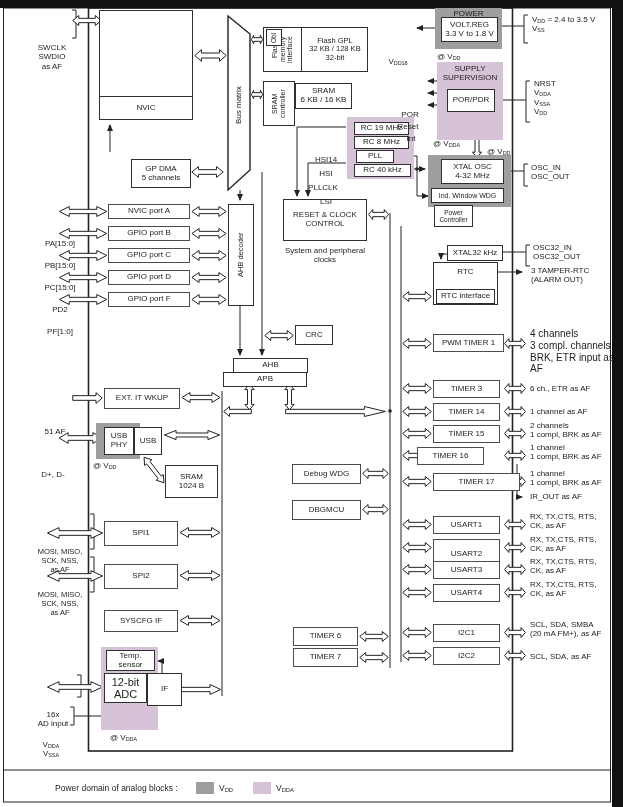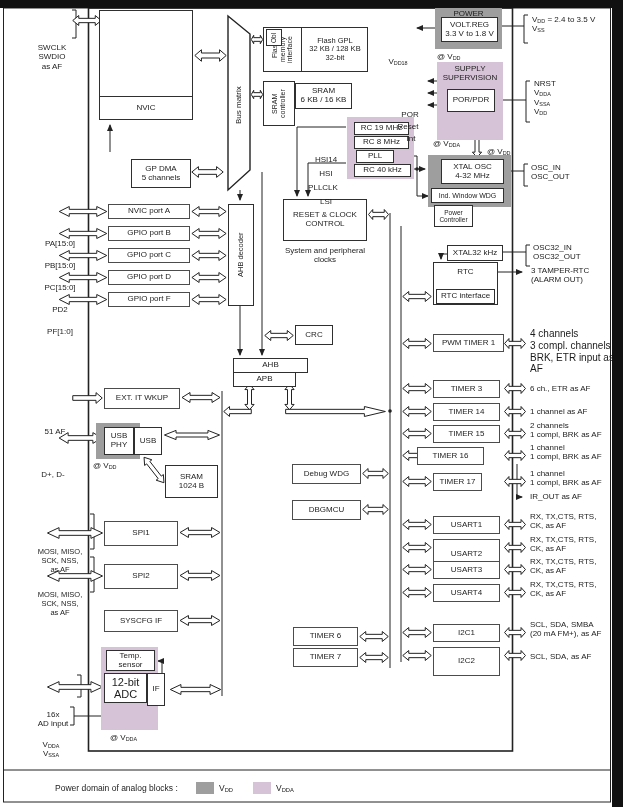--- a/index.html
+++ b/index.html
@@ -224,33 +224,33 @@
 
 <div class="box" style="left:447px;top:245px;width:56px;height:16px">XTAL32 kHz</div>
 <div class="box" style="left:433px;top:262px;width:65px;height:43px"></div>
 <div class="box nob" style="left:433px;top:266px;width:65px;height:12px">RTC</div>
 <div class="box" style="left:436px;top:289px;width:59px;height:15px">RTC interface</div>
 <div class="lbl ml" style="left:533px;top:243px;width:66px">OSC32_IN<br>OSC32_OUT</div>
 <div class="lbl ml" style="left:531px;top:266px;width:76px">3 TAMPER-RTC<br>(ALARM OUT)</div>
 
 <div class="box" style="left:295px;top:325px;width:38px;height:20px">CRC</div>
 <div class="box" style="left:233px;top:358px;width:75px;height:15px">AHB</div>
-<div class="box" style="left:233px;top:372px;width:63px;height:15px">APB</div>
+<div class="box" style="left:223px;top:372px;width:84px;height:15px">APB</div>
 
 <div class="box pbox" style="left:433px;top:334px;width:71px;height:18px">PWM TIMER 1</div>
 <div class="lbl ml" style="left:530px;top:328px;width:92px;font-size:10px">4 channels<br>3 compl. channels<br>BRK, ETR input as AF</div>
 <div class="box pbox" style="left:433px;top:380px;width:67px;height:18px">TIMER 3</div>
 <div class="lbl" style="left:530px;top:384px">6 ch., ETR as AF</div>
 <div class="box pbox" style="left:433px;top:403px;width:67px;height:18px">TIMER 14</div>
 <div class="lbl" style="left:530px;top:407px">1 channel as AF</div>
 <div class="box pbox" style="left:433px;top:425px;width:67px;height:18px">TIMER 15</div>
 <div class="lbl ml" style="left:530px;top:421px;width:92px">2 channels<br>1 compl, BRK as AF</div>
 <div class="box pbox" style="left:417px;top:447px;width:67px;height:18px">TIMER 16</div>
 <div class="lbl ml" style="left:530px;top:443px;width:92px">1 channel<br>1 compl, BRK as AF</div>
-<div class="box pbox" style="left:433px;top:473px;width:49px;height:18px">TIMER 17</div>
+<div class="box pbox" style="left:433px;top:473px;width:87px;height:18px">TIMER 17</div>
 <div class="lbl ml" style="left:530px;top:469px;width:92px">1 channel<br>1 compl, BRK as AF</div>
 <div class="lbl" style="left:530px;top:492px">IR_OUT as AF</div>
 
 <div class="box pbox" style="left:104px;top:388px;width:76px;height:21px">EXT. IT WKUP</div>
 <div class="lbl ra" style="left:40px;top:393px;width:30px">51 AF</div>
 <div class="box graybg" style="left:96px;top:423px;width:44px;height:36px"></div>
 <div class="box" style="left:104px;top:427px;width:30px;height:28px">USB<br>PHY</div>
 <div class="box" style="left:134px;top:427px;width:28px;height:28px">USB</div>
 <div class="lbl ra" style="left:36px;top:436px;width:34px">D+, D-</div>
 <div class="lbl" style="left:93px;top:461px">@ V<sub>DD</sub></div>
@@ -270,27 +270,27 @@
 <div class="box pbox" style="left:433px;top:516px;width:67px;height:18px">USART1</div>
 <div class="lbl ml" style="left:530px;top:512px;width:92px">RX, TX,CTS, RTS,<br>CK, as AF</div>
 <div class="box pbox" style="left:433px;top:539px;width:67px;height:31px">USART2</div>
 <div class="lbl ml" style="left:530px;top:535px;width:92px">RX, TX,CTS, RTS,<br>CK, as AF</div>
 <div class="box pbox" style="left:433px;top:561px;width:67px;height:18px">USART3</div>
 <div class="lbl ml" style="left:530px;top:557px;width:92px">RX, TX,CTS, RTS,<br>CK, as AF</div>
 <div class="box pbox" style="left:433px;top:584px;width:67px;height:18px">USART4</div>
 <div class="lbl ml" style="left:530px;top:580px;width:92px">RX, TX,CTS, RTS,<br>CK, as AF</div>
 <div class="box pbox" style="left:433px;top:624px;width:67px;height:18px">I2C1</div>
 <div class="lbl ml" style="left:530px;top:620px;width:92px">SCL, SDA, SMBA<br>(20 mA FM+), as AF</div>
-<div class="box pbox" style="left:433px;top:647px;width:67px;height:29px">I2C2</div>
+<div class="box pbox" style="left:433px;top:647px;width:67px;height:18px">I2C2</div>
 <div class="lbl" style="left:530px;top:652px">SCL, SDA, as AF</div>
 
 <div class="box pinkbg" style="left:101px;top:647px;width:57px;height:83px"></div>
 <div class="box" style="left:106px;top:650px;width:49px;height:21px">Temp.<br>sensor</div>
 <div class="box" style="left:104px;top:673px;width:43px;height:30px;font-size:11px">12-bit ADC</div>
-<div class="box" style="left:147px;top:673px;width:18px;height:33px">IF</div>
+<div class="box" style="left:147px;top:673px;width:35px;height:33px">IF</div>
 <div class="lbl ra ml" style="left:30px;top:676px;width:46px">16x<br>AD input</div>
 <div class="lbl ra ml" style="left:34px;top:706px;width:34px">V<sub>DDA</sub><br>V<sub>SSA</sub></div>
 <div class="lbl" style="left:110px;top:733px">@ V<sub>DDA</sub></div>
 
 <div class="lbl" style="left:55px;top:783px;font-size:8.5px">Power domain of analog blocks :</div>
 <div class="sw" style="left:196px;top:782px;background:#9e9e9e"></div>
 <div class="lbl" style="left:219px;top:783px;font-size:8.5px">V<sub>DD</sub></div>
 <div class="sw" style="left:253px;top:782px;background:#d7c3d7"></div>
 <div class="lbl" style="left:276px;top:783px;font-size:8.5px">V<sub>DDA</sub></div>
 <div class="lbl ra" style="left:540px;top:791px;width:68px;font-size:7.5px">MSv35597V3</div>

